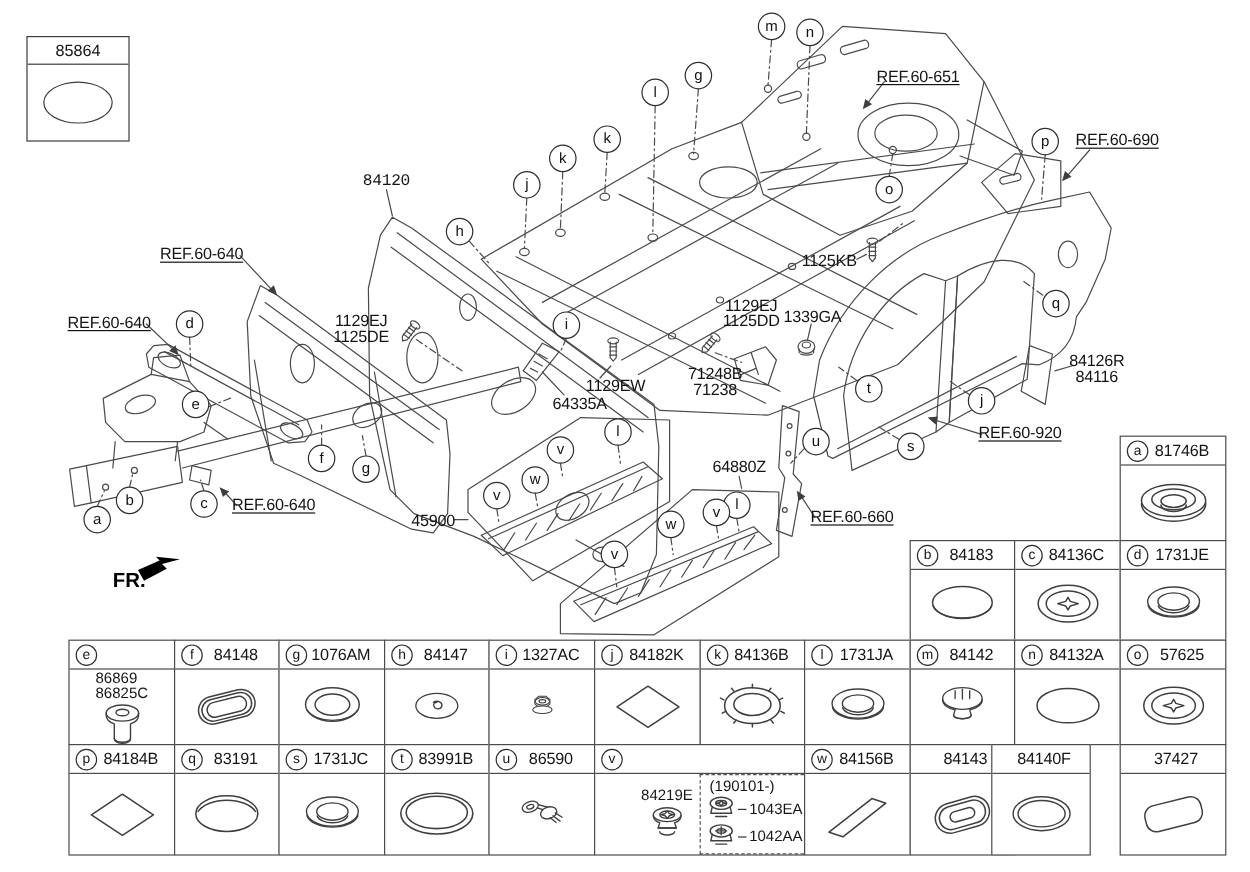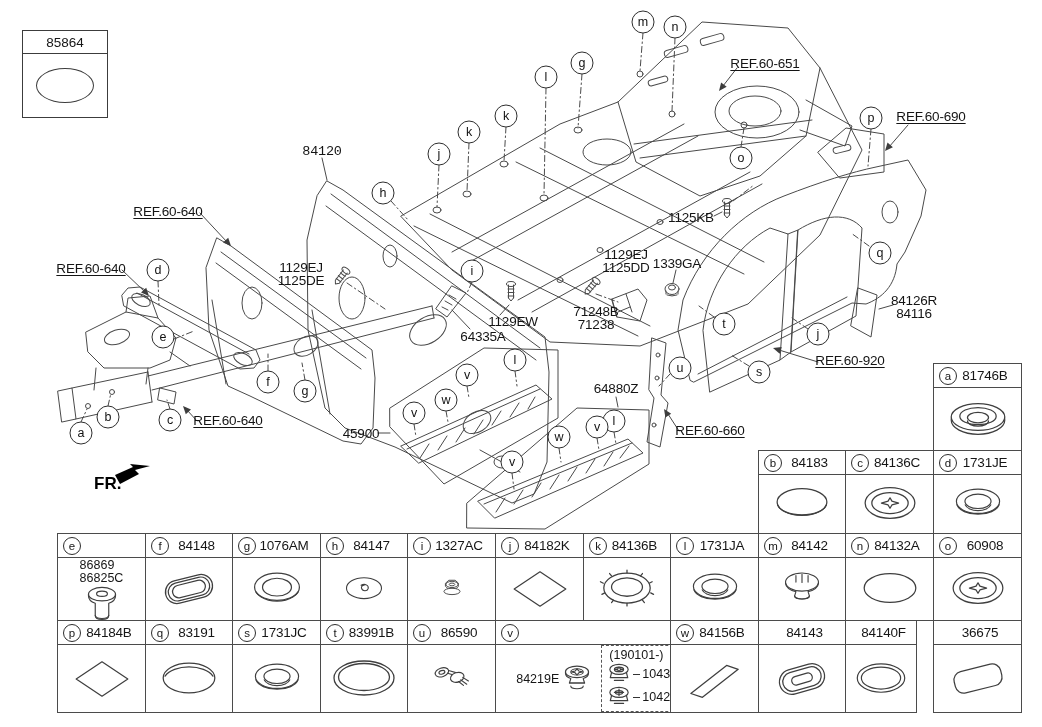--- a/index.html
+++ b/index.html
@@ -26,21 +26,21 @@
   .clt{width:16px;height:16px;border:1.1px solid #2e2e2e;border-radius:50%;display:flex;align-items:center;
        justify-content:center;font-size:11.5px;flex:none;background:#fff;}
   .cnum{flex:1;text-align:center;padding-right:8px;letter-spacing:-0.2px;}
   .cnum.full{padding-right:0;}
   .cell-b{position:absolute;left:0;right:0;top:24px;bottom:0;display:flex;align-items:center;justify-content:center;}
   .icon svg{display:block;}
   .icon ellipse,.icon rect,.icon circle{fill:#fff;stroke:#3f3f3f;stroke-width:1.3;}
   .icon path{fill:none;stroke:#3f3f3f;stroke-width:1.3;stroke-linecap:round;stroke-linejoin:round;}
   .ecell-lines{font-size:12.5px;line-height:13px;}
   .vwrap{display:flex;align-items:center;gap:6px;padding:2px 4px;}
-  .vleft{display:flex;flex-direction:row;align-items:center;font-size:12.5px;margin-left:43px;}
+  .vleft{display:flex;flex-direction:column;align-items:center;font-size:12.5px;margin-left:43px;}
   .vbox{border:1.3px dashed #555;padding:2px 5px 3px 5px;font-size:12.5px;}
   .vrow{display:flex;align-items:center;gap:2px;margin-top:1px;justify-content:space-between;}
   .ldash{display:inline-block;width:7px;border-top:1.1px solid #333;height:0;}
   .vnote{text-align:left;padding-left:2px;}
 </style>
 </head>
 <body>
 
 <div id="stage">
 
@@ -460,21 +460,21 @@
           <span class="icon">
             <svg width="58" height="44" viewBox="0 0 60 46">
               <ellipse cx="30" cy="22" rx="27" ry="15"></ellipse>
             </svg>
           </span>
         </div>
     </div>
     <div class="cell" style="left:933px;top:533px;width:89px;height:88px">
       <div class="cell-h">
           <span class="clt">o</span>
-          <span class="cnum">60908</span>
+          <span class="cnum">57625</span>
         </div>
       <div class="cell-b">
           <span class="icon">
             <svg width="58" height="44" viewBox="0 0 60 46">
               <ellipse cx="30" cy="22" rx="26" ry="16"></ellipse>
               <ellipse cx="30" cy="22" rx="19" ry="11"></ellipse>
               <path d="M30 16.5 L32 20 L39 22 L32 24 L30 27.5 L28 24 L21 22 L28 20 Z"></path>
             </svg>
           </span>
         </div>
@@ -626,36 +626,36 @@
             <svg width="58" height="44" viewBox="0 0 60 46">
               <g transform="rotate(-16 30 23)">
                 <rect x="6" y="10" width="48" height="26" rx="13"></rect>
                 <rect x="9.5" y="13" width="41" height="20" rx="10"></rect>
                 <rect x="19" y="18.5" width="22" height="9" rx="4.5"></rect>
               </g>
             </svg>
           </span>
         </div>
     </div>
-    <div class="cell" style="left:845px;top:620px;width:72px;height:93px">
+    <div class="cell" style="left:826px;top:620px;width:83px;height:93px">
       <div class="cell-h">
           <span class="cnum full">84140F</span>
         </div>
       <div class="cell-b">
           <span class="icon">
             <svg width="56" height="42" viewBox="0 0 60 46">
               <ellipse cx="30" cy="22" rx="26" ry="15.5"></ellipse>
               <ellipse cx="30" cy="22" rx="21.5" ry="12"></ellipse>
             </svg>
           </span>
         </div>
     </div>
     <div class="cell" style="left:933px;top:620px;width:89px;height:93px">
       <div class="cell-h">
-          <span class="cnum full">36675</span>
+          <span class="cnum full">37427</span>
         </div>
       <div class="cell-b">
           <span class="icon">
             <svg width="58" height="44" viewBox="0 0 60 46">
               <rect x="5" y="11" width="50" height="23" rx="9" transform="rotate(-14 30 22.5)"></rect>
             </svg>
           </span>
         </div>
     </div>
   </div>

